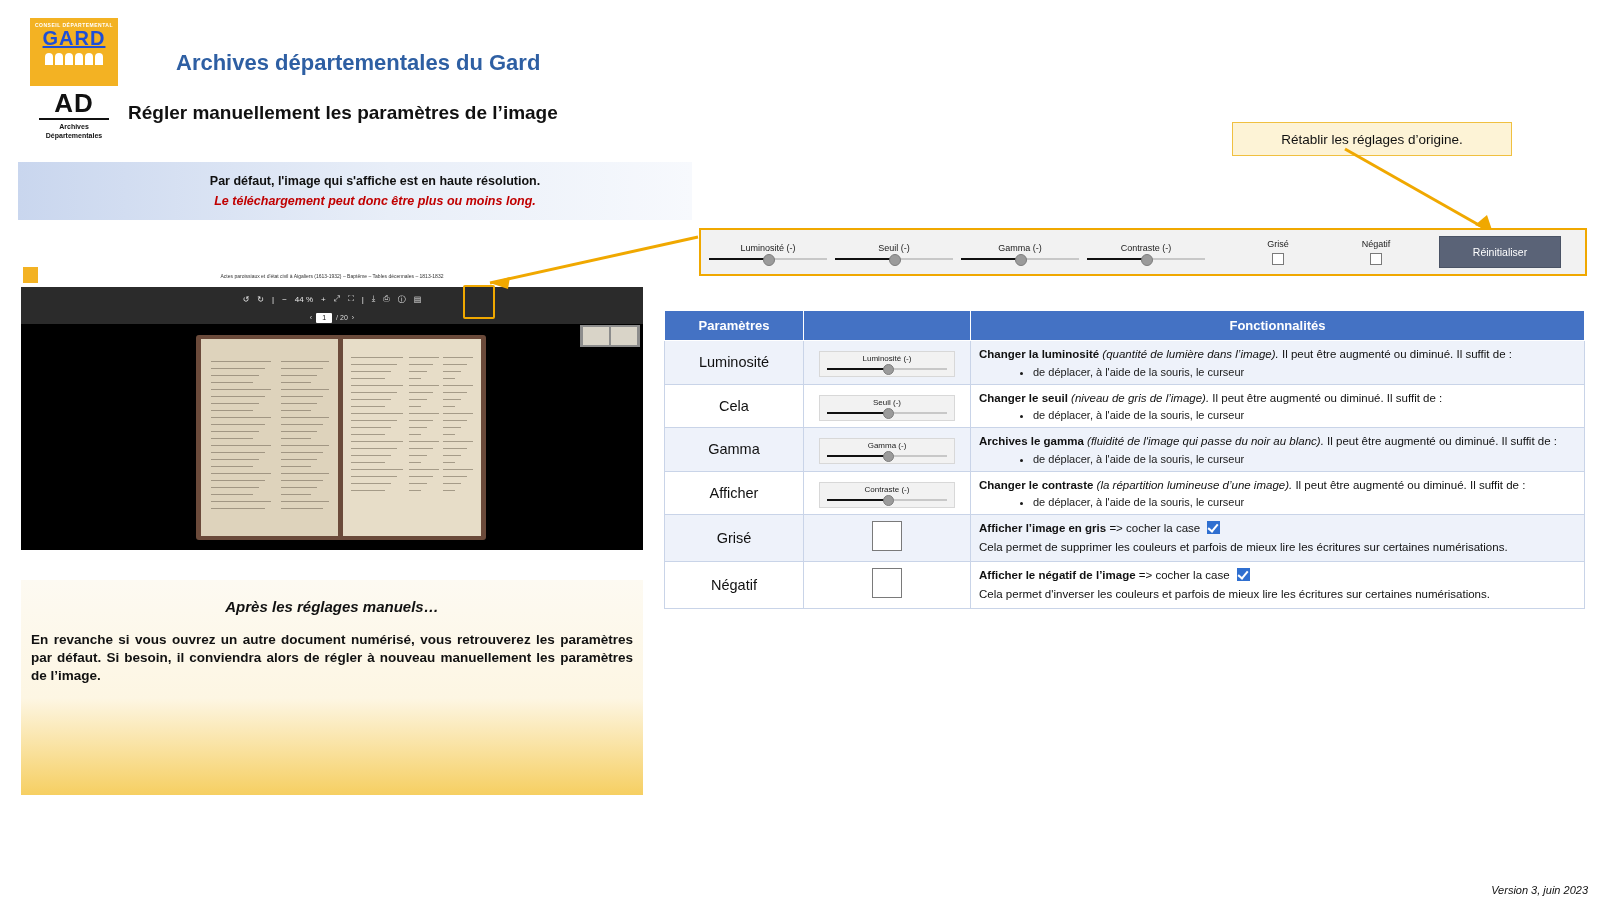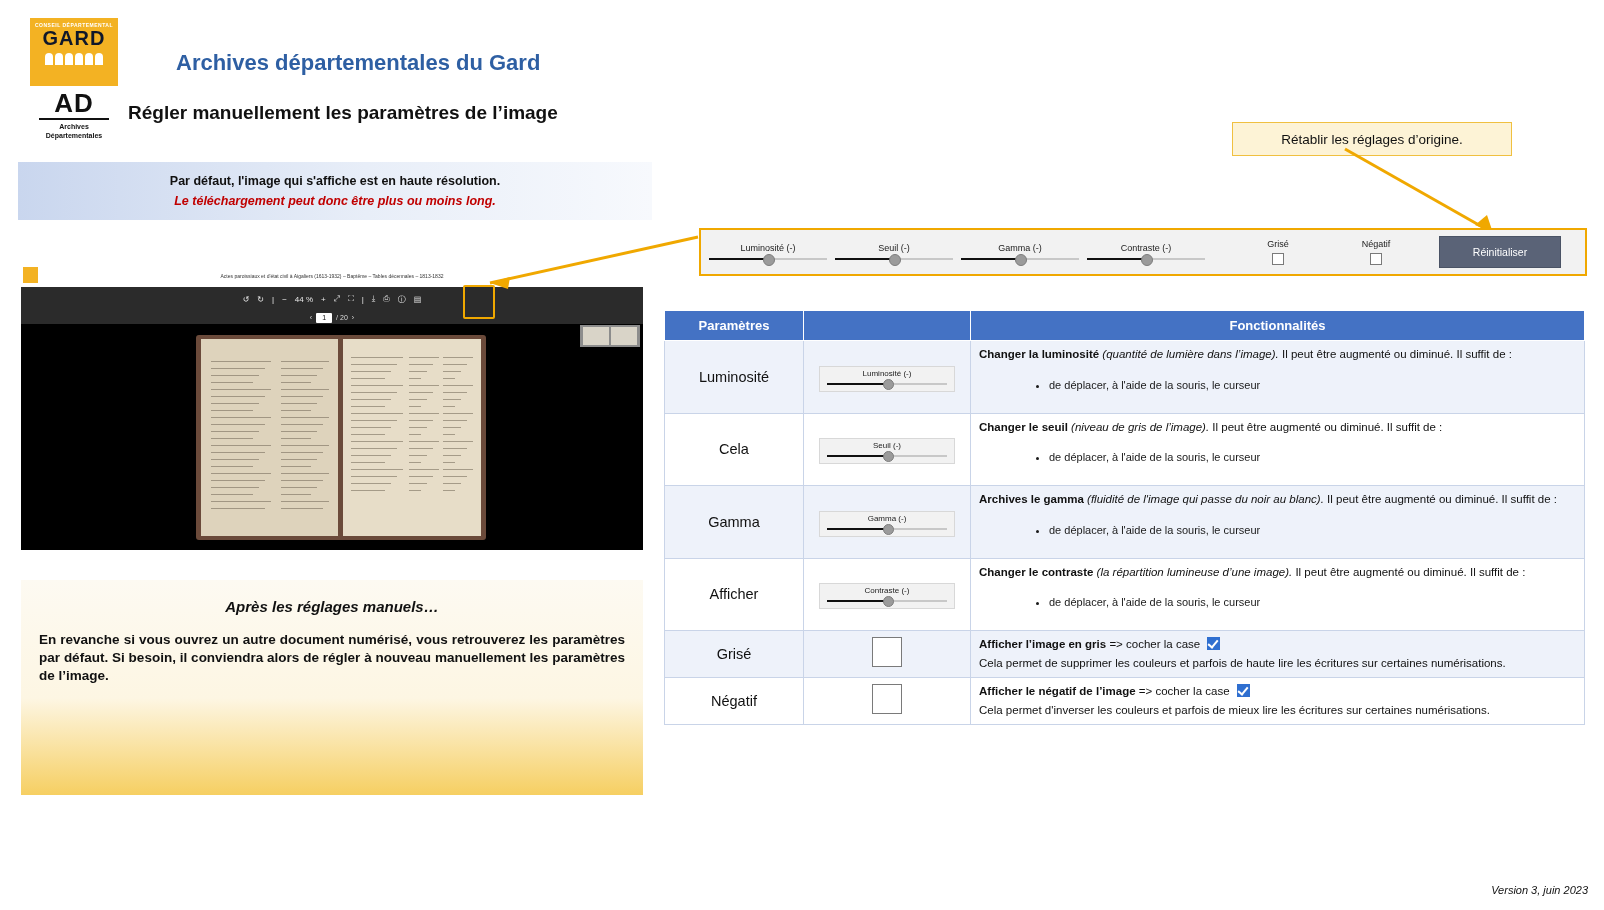--- a/index.html
+++ b/index.html
@@ -14,37 +14,37 @@
   .abs{position:absolute;}
 
   
   #logo{left:30px;top:18px;width:88px;height:130px;}
   #logo .logo-top{
     width:88px;height:68px;background:#f3b223;
     display:flex;flex-direction:column;align-items:center;justify-content:flex-start;
     padding-top:4px;box-sizing:border-box;
   }
   #logo .logo-top .ct{font-size:5px;letter-spacing:.5px;color:#ffffff;font-weight:bold;}
-  #logo .logo-top .gard{font-size:20px;font-weight:bold;color:#0f172a;letter-spacing:1px;line-height:20px;}
+  #logo .logo-top .gard{font-size:20px;font-weight:bold;color:#1d4ed8;letter-spacing:1px;line-height:20px;text-decoration:underline;}
   #logo .arches{display:flex;gap:2px;margin-top:5px;}
   #logo .arches span{width:8px;height:12px;background:#ffffff;border-radius:4px 4px 0 0;display:block;}
   #logo .logo-bottom{width:88px;padding-top:4px;text-align:center;}
   #logo .ad{font-size:26px;font-weight:bold;letter-spacing:1px;color:#111;line-height:26px;}
   #logo .rule{width:70px;height:2px;background:#111;margin:2px auto;}
   #logo .sub{font-size:7px;font-weight:bold;color:#111;line-height:9px;}
 
   
   #main-title{left:176px;top:50px;font-size:22px;font-weight:bold;color:#2e5fa3;}
   #sub-title{left:128px;top:102px;font-size:19px;font-weight:bold;color:#111;}
 
   
   #info-banner{
     left:18px;top:162px;width:634px;height:58px;
     background:linear-gradient(to right,#c9d6ee,#e8eef8 55%,#f7f9fd);
-    display:flex;flex-direction:column;align-items:center;justify-content:center;
+    display:flex;flex-direction:column;align-items:center;justify-content:center;padding-left:40px;
   }
   #info-banner .l1{font-size:12.5px;font-weight:bold;color:#111;margin-bottom:6px;}
   #info-banner .l2{font-size:12.5px;font-weight:bold;font-style:italic;color:#c00000;}
 
   
   #viewer{left:21px;top:265px;width:622px;height:285px;background:#000;overflow:hidden;}
   #viewer .topbar{
     position:absolute;left:0;top:0;width:622px;height:22px;background:#ffffff;
     display:flex;align-items:center;justify-content:center;
   }
@@ -72,21 +72,21 @@
   #book{position:absolute;left:175px;top:70px;width:290px;height:205px;background:#6b4a3a;border-radius:3px;}
   #book .page{position:absolute;top:4px;height:197px;background:#ded3bc;}
   #book .page.left{left:5px;width:137px;}
   #book .page.right{left:147px;width:138px;background:#e7ddc8;}
   #book .ln{position:absolute;height:1px;background:#6f6454;opacity:.55;}
 
   
   #after-box{
     left:21px;top:580px;width:622px;height:215px;
     background:linear-gradient(to bottom,#fdfaf2 0%,#fdf6e3 55%,#f6cf62 100%);
-    padding:14px 18px;box-sizing:border-box;
+    padding:14px 10px;box-sizing:border-box;
   }
   #after-box h3{margin:4px 0 16px 0;text-align:center;font-size:15px;font-style:italic;font-weight:bold;color:#111;}
   #after-box p{margin:0 0 14px 0;font-size:13.5px;font-weight:bold;text-align:justify;line-height:1.35;color:#111;}
 
   
   #callout{
     left:1232px;top:122px;width:278px;height:32px;
     background:#fdf3d6;border:1px solid #f0c040;
     display:flex;align-items:center;justify-content:center;
     font-size:13.5px;color:#111;
@@ -122,21 +122,21 @@
   #tbl th{background:#4472c4;color:#fff;font-size:13px;font-weight:bold;padding:7px 4px;border:1px solid #ffffff;}
   #tbl td{border:1px solid #c9d4e8;vertical-align:middle;padding:6px 8px;}
   #tbl td.param{width:122px;text-align:center;font-size:14.5px;color:#111;}
   #tbl td.ctrl{width:150px;text-align:center;}
   #tbl tr.odd td{background:#eef2fa;}
   #tbl tr.even td{background:#ffffff;}
   #tbl .desc{font-size:11.5px;line-height:1.35;text-align:justify;color:#111;}
   #tbl .desc b{font-weight:bold;}
   #tbl .desc i{font-style:italic;}
   #tbl .bullet{margin:3px 0 0 14px;font-size:11px;}
-  #tbl .bullet li{margin:16px;}
+  #tbl .bullet li{margin:0;}
   .mini-slider{display:inline-block;width:134px;background:#f2f2f2;border:1px solid #d8d8d8;padding:2px 0 4px;}
   .mini-slider .lab{font-size:8px;color:#222;}
   .mini-track{position:relative;width:120px;height:6px;margin:3px auto 0;}
   .mini-track .filled{position:absolute;left:0;top:2px;height:2px;width:50%;background:#111;}
   .mini-track .rest{position:absolute;left:50%;top:2px;height:2px;width:50%;background:#c8c8c8;}
   .mini-track .knob{position:absolute;left:50%;top:-2px;margin-left:-4px;width:9px;height:9px;border-radius:50%;background:#9b9b9b;border:1px solid #7d7d7d;}
   .big-chk{display:inline-block;width:28px;height:28px;border:1px solid #7a7a7a;background:#fff;}
   .inline-chk{display:inline-block;width:13px;height:13px;background:#2f6fd0;position:relative;vertical-align:-2px;margin-left:4px;}
   .inline-chk:after{content:"";position:absolute;left:3px;top:1px;width:4px;height:8px;border:solid #fff;border-width:0 2px 2px 0;transform:rotate(40deg);}
 
@@ -476,21 +476,21 @@
       <td class="param">Grisé</td>
       <td class="ctrl">
         <span class="big-chk"></span>
       </td>
       <td>
         <div class="desc">
           <b>Afficher l’image en gris</b>
           <span>=&gt; cocher la case</span>
           <span class="inline-chk"></span>
         </div>
-        <div class="desc" style="margin-top:3px">Cela permet de supprimer les couleurs et parfois de haute lire les écritures sur certaines numérisations.</div>
+        <div class="desc" style="margin-top:3px">Cela permet de supprimer les couleurs et parfois de mieux lire les écritures sur certaines numérisations.</div>
       </td>
     </tr>
     <tr class="even">
       <td class="param">Négatif</td>
       <td class="ctrl">
         <span class="big-chk"></span>
       </td>
       <td>
         <div class="desc">
           <b>Afficher le négatif de l’image</b>

